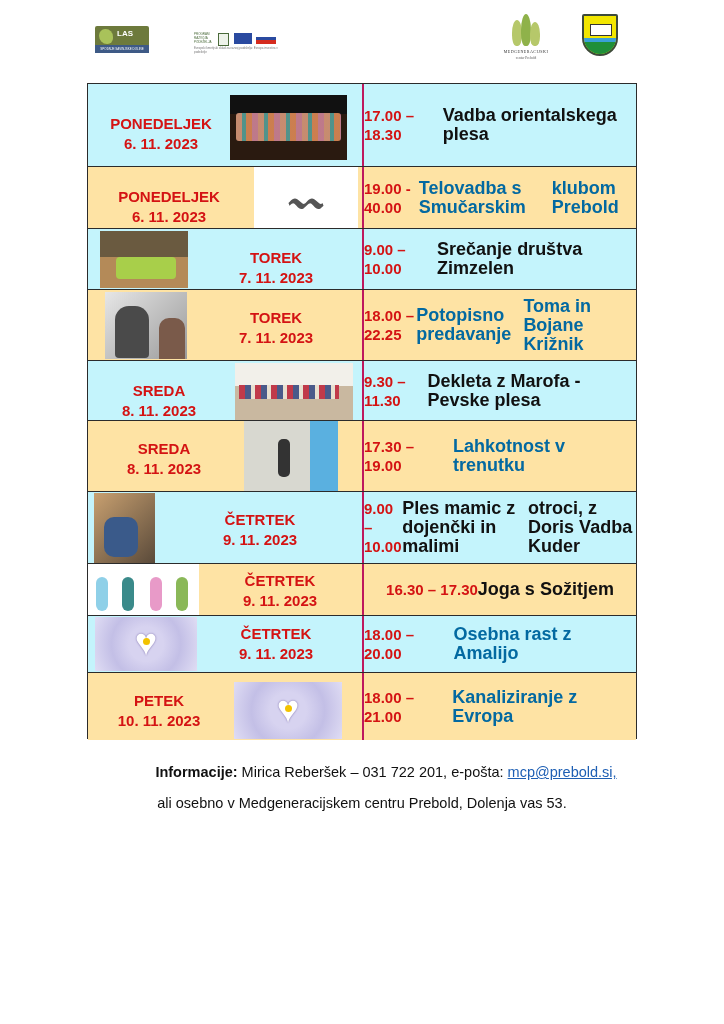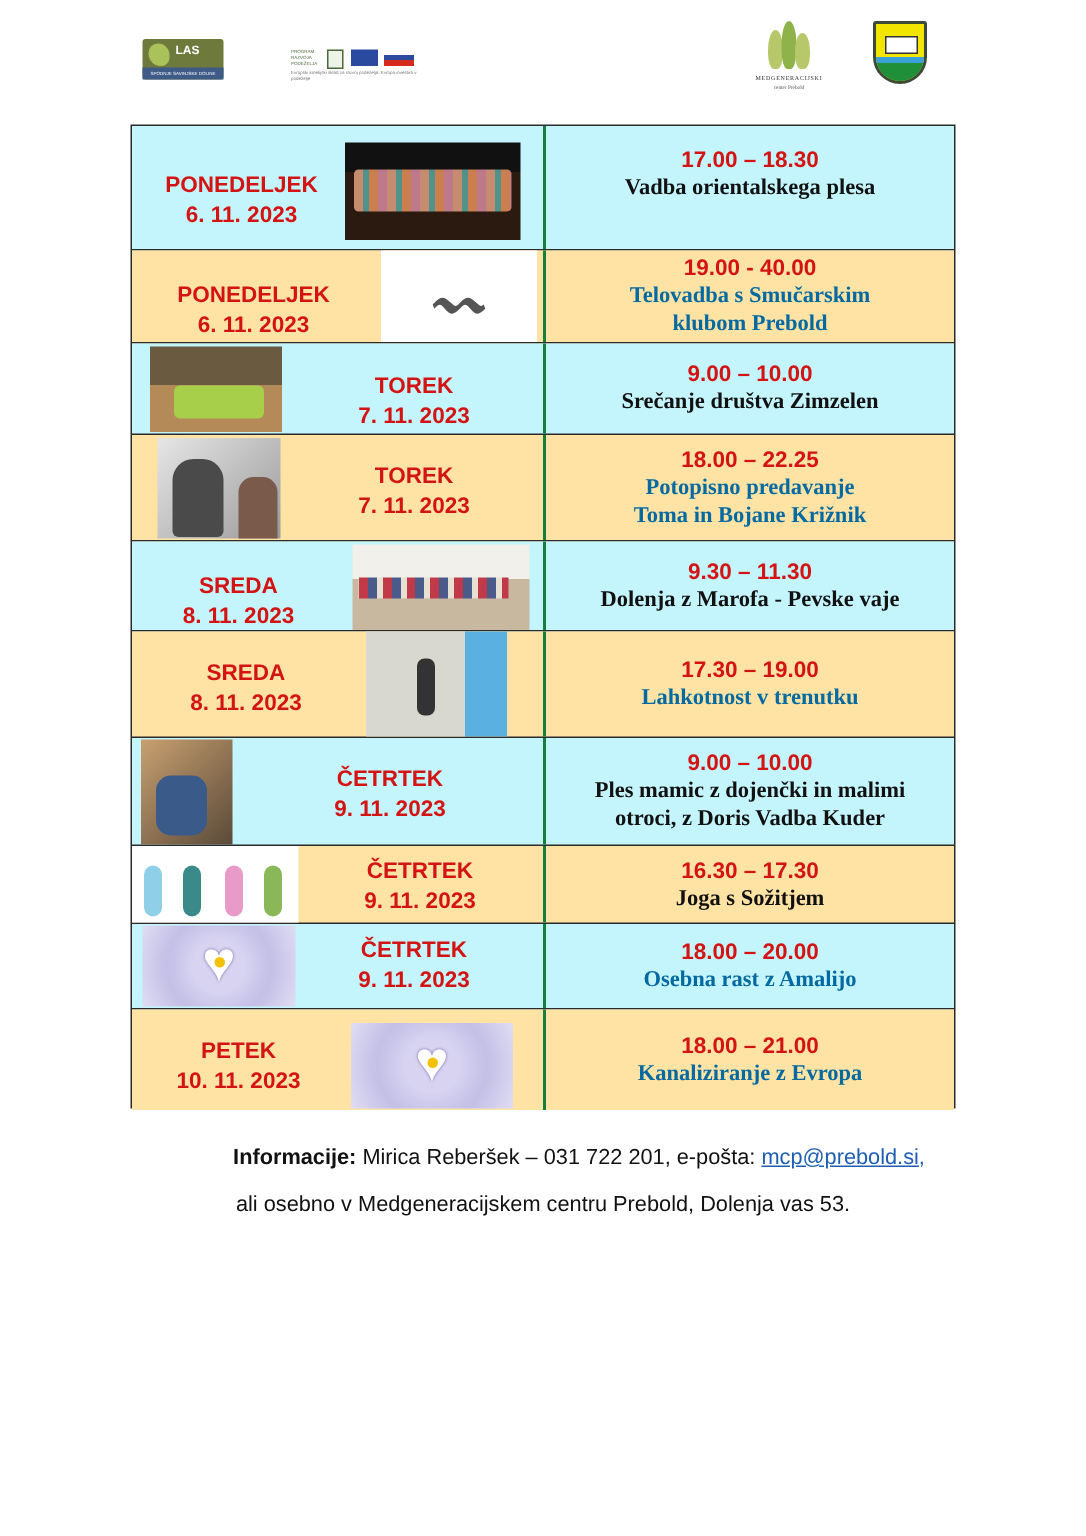--- a/index.html
+++ b/index.html
@@ -23,24 +23,24 @@
   .crest .castle { position:absolute; left:6px; top:8px; width:20px; height:10px; background:#fff; border:1px solid #333; }
   .crest .water { position:absolute; left:0; top:22px; width:36px; height:4px; background:#3aa0d8; }
   .crest .hill { position:absolute; left:0; top:26px; width:36px; height:20px; background:#1f8f3a; }
 
   .sched { position:absolute; left:87px; top:83px; width:550px; height:656px; border:1.5px solid #2b2b2b; box-sizing:border-box; }
   .row { position:absolute; left:0; width:100%; border-bottom:1.5px solid #2b2b2b; box-sizing:border-box; }
   .row:last-child { border-bottom:none; }
   .cyan { background:#c4f4fc; }
   .yel { background:#fee3a4; }
   .lcell { position:absolute; left:0; top:0; width:274px; height:100%; }
-  .rcell { position:absolute; left:274px; top:0; right:0; height:100%; border-left:2px solid #15803d; display:flex; flex-direction:column; justify-content:center; align-items:center; text-align:left; }
+  .rcell { position:absolute; left:274px; top:0; right:0; height:100%; border-left:2px solid #be185d; display:flex; justify-content:center; align-items:center; text-align:left; }
   .day { position:absolute; color:#d41313; font-weight:bold; font-size:15px; text-align:center; line-height:20px; }
   .time { color:#d41313; font-weight:bold; font-size:15px; line-height:19px; }
-  .act { font-weight:bold; font-size:15px; line-height:19px;font-family:Liberation Serif, serif; }
+  .act { font-weight:bold; font-size:18px; line-height:19px; }
   .act.black { color:#111; }
   .act.green { color:#0369a1; }
   .pic { position:absolute; overflow:hidden; }
   .p-dance { background:linear-gradient(#111 0 30%, #2a1a10 30%); }
   .p-dance::after { content:""; position:absolute; left:6px; right:6px; top:18px; height:28px; background:repeating-linear-gradient(90deg,#e2a080 0 6px,#58a8a0 6px 10px,#e8905a 10px 16px,#d88aa0 16px 22px); border-radius:3px; opacity:.85; }
   .p-sketch { background:#fff; }
   .p-sketch::after { content:"〰"; position:absolute; left:0; right:0; top:8px; text-align:center; font-size:34px; color:#555; }
   .p-lounge { background:linear-gradient(#6a5a40 0 45%, #b48a58 45%); }
   .p-lounge::after { content:""; position:absolute; left:16px; top:26px; width:60px; height:22px; background:#a8cf4a; border-radius:4px; }
   .p-couple { background:linear-gradient(135deg,#e6e6e6,#9a9a9a); }
@@ -153,21 +153,21 @@
   <div class="row cyan" style="top:277px;height:60px;">
     <div class="lcell">
       <div class="day" style="left:6px;top:20px;width:130px;">
         <div>SREDA</div>
         <div>8. 11. 2023</div>
       </div>
       <div class="pic p-choir" style="left:147px;top:2px;width:118px;height:57px;"></div>
     </div>
     <div class="rcell">
       <div class="time">9.30 – 11.30</div>
-      <div class="act black">Dolenja z Marofa -  Pevske vaje</div>
+      <div class="act black">Dekleta z Marofa -  Pevske plesa</div>
     </div>
   </div>
 
   <div class="row yel" style="top:337px;height:71px;">
     <div class="lcell">
       <div class="day" style="left:6px;top:18px;width:140px;">
         <div>SREDA</div>
         <div>8. 11. 2023</div>
       </div>
       <div class="pic p-talk" style="left:156px;top:0;width:94px;height:70px;"></div>

